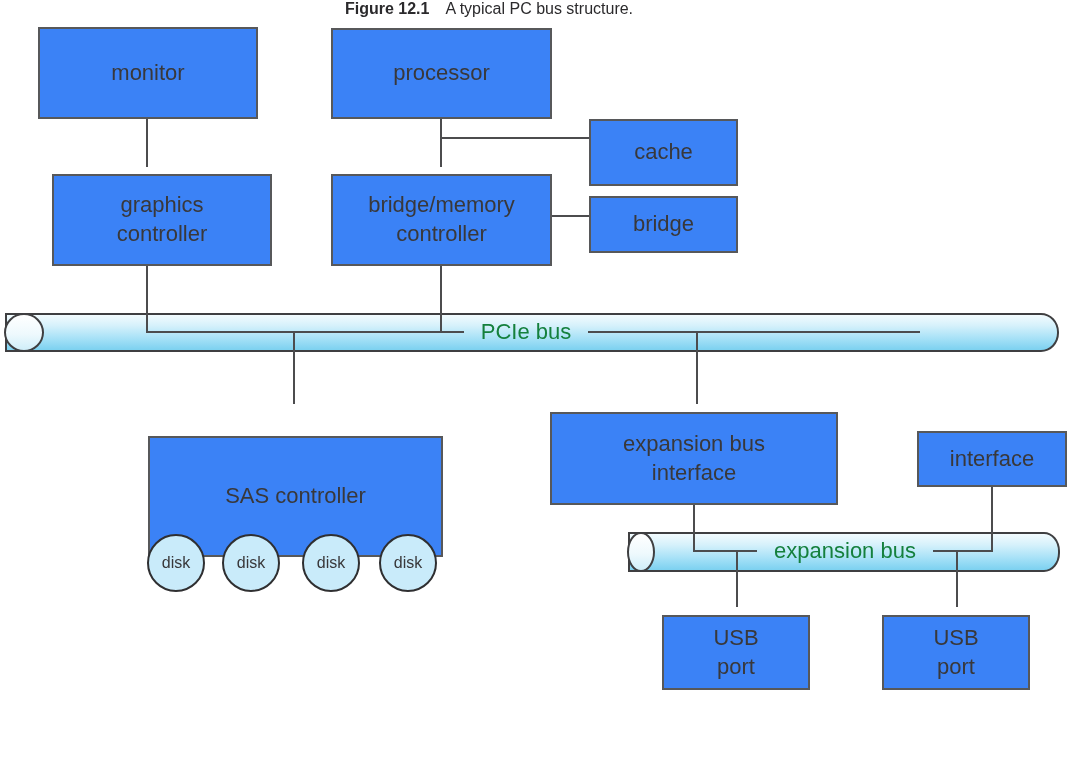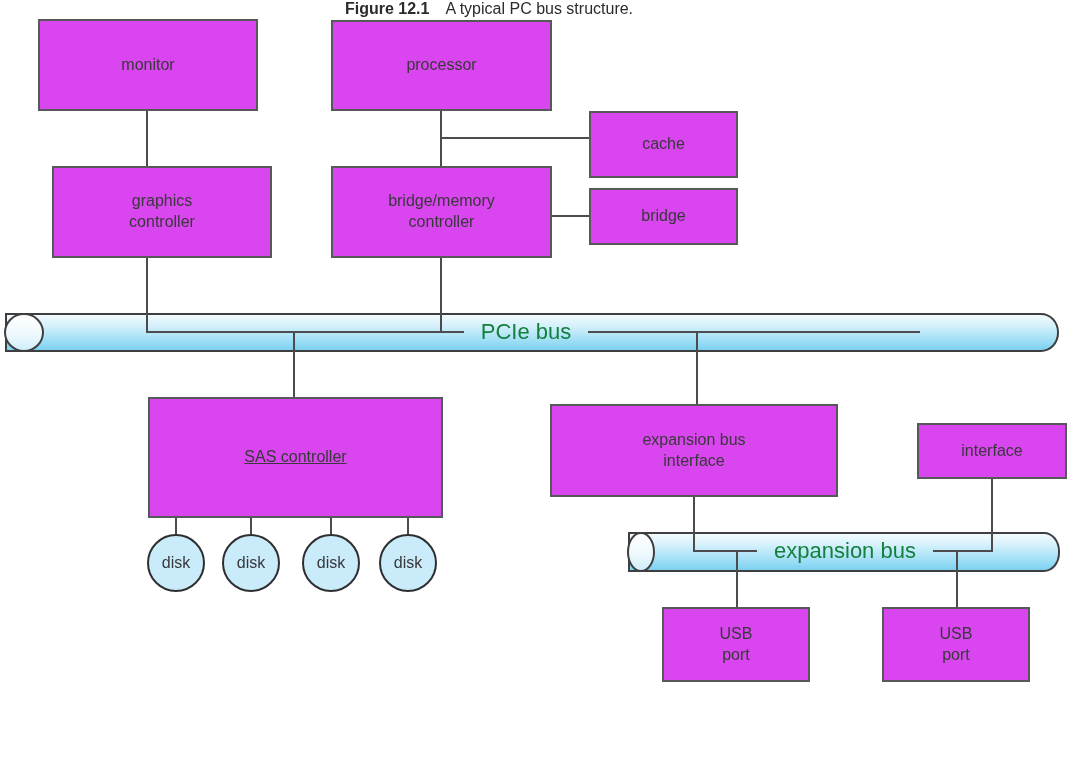--- a/index.html
+++ b/index.html
@@ -5,29 +5,30 @@
   html,body { margin:0; padding:0; background:#ffffff; }
   #canvas {
     position:relative;
     width:1076px; height:777px;
     background:#ffffff;
     font-family:"Liberation Sans", sans-serif;
     overflow:hidden;
   }
   .box {
     position:absolute;
-    background:#d946ef;
+    background:#3b82f6;
     border:2px solid #57585a;
     box-sizing:border-box;
     display:flex; align-items:center; justify-content:center;
     text-align:center;
-    font-size:16px; color:#39383a;
+    font-size:22px; color:#39383a;
     line-height:1.3;
     white-space:pre-line;
     z-index:3;
+    margin-top:8px;
   }
   .line {
     position:absolute;
     background:#4c4c4e;
     z-index:2;
   }
   .disk {
     position:absolute;
     width:58px; height:58px;
     border-radius:50%;
@@ -105,21 +106,21 @@
   <div class="bus-label" style="left:755px; top:538px; width:180px;">expansion bus</div>
 
   <div class="box" style="left:38px; top:19px; width:220px; height:92px;">monitor</div>
   <div class="box" style="left:331px; top:20px; width:221px; height:91px;">processor</div>
   <div class="box" style="left:589px; top:111px; width:149px; height:67px;">cache</div>
   <div class="box" style="left:52px; top:166px; width:220px; height:92px;">graphics
 controller</div>
   <div class="box" style="left:331px; top:166px; width:221px; height:92px;">bridge/memory
 controller</div>
   <div class="box" style="left:589px; top:188px; width:149px; height:57px;">bridge</div>
-  <div class="box" style="left:148px; top:397px; width:295px; height:121px;text-decoration:underline;">SAS controller</div>
+  <div class="box" style="left:148px; top:428px; width:295px; height:121px;">SAS controller</div>
   <div class="box" style="left:550px; top:404px; width:288px; height:93px;">expansion bus
 interface</div>
   <div class="box" style="left:917px; top:423px; width:150px; height:56px;">interface</div>
   <div class="box" style="left:662px; top:607px; width:148px; height:75px;">USB
 port</div>
   <div class="box" style="left:882px; top:607px; width:148px; height:75px;">USB
 port</div>
 
   <div class="disk" style="left:147px; top:534px;">disk</div>
   <div class="disk" style="left:222px; top:534px;">disk</div>

